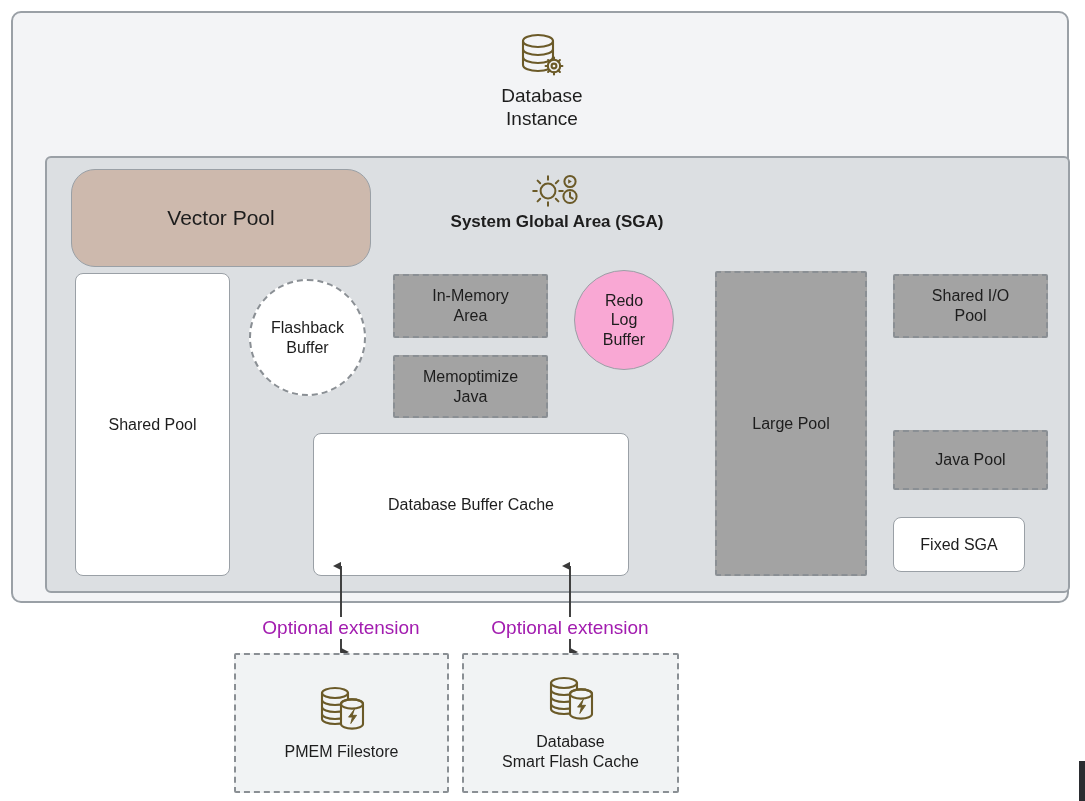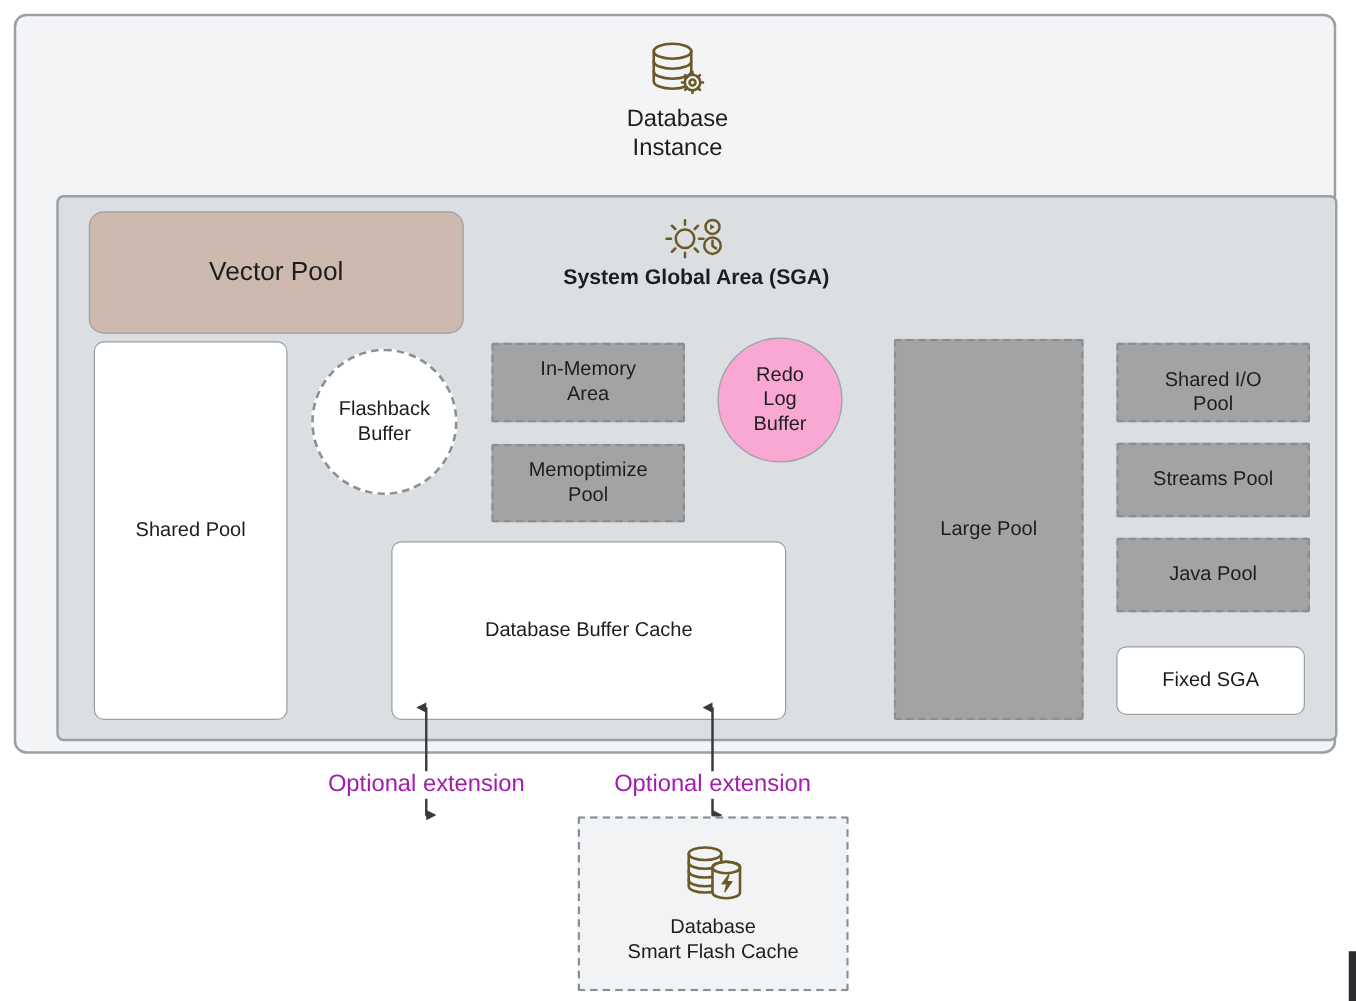--- a/index.html
+++ b/index.html
@@ -97,21 +97,21 @@
     border-radius: 8px;
   }
   .blk.dashed {
     background: #a3a3a3;
     border: 2px dashed #8a8f94;
     border-radius: 2px;
   }
   .blk.tan {
     background: #cdb9ad;
     border: 1.6px solid #9aa0a6;
-    border-radius: 12px;
+    border-radius: 24px;
     font-size: 21px;
   }
   .blk.circle-solid {
     background: #f9a8d4;
     border: 1.6px solid #9aa0a6;
     border-radius: 50%;
   }
   .blk.circle-dashed {
     background: #ffffff;
     border: 2px dashed #8a8f94;
@@ -221,51 +221,48 @@
 Buffer</span>
       </div>
 
       <div class="blk dashed" style="left:346px; top:116px; width:155px; height:64px;">
         <span>In-Memory
 Area</span>
       </div>
 
       <div class="blk dashed" style="left:346px; top:197px; width:155px; height:63px;">
         <span>Memoptimize
-Pool</span>
+Java</span>
       </div>
 
       <div class="blk circle-solid" style="left:527px; top:112px; width:100px; height:100px;">
         <span>Redo
 Log
 Buffer</span>
       </div>
 
       <div class="blk solid" style="left:266px; top:275px; width:316px; height:143px;">
         <span>Database Buffer Cache</span>
       </div>
 
       <div class="blk dashed" style="left:668px; top:113px; width:152px; height:305px;">
         <span>Large Pool</span>
       </div>
 
-      <div class="blk dashed" style="left:846px; top:116px; width:155px; height:64px;align-items:flex-end;">
+      <div class="blk dashed" style="left:846px; top:116px; width:155px; height:64px;">
         <span>Shared I/O
 Pool</span>
       </div>
 
-      <div class="blk dashed" style="left:846px; top:196px; width:155px; height:60px;">
-        <span>Streams Pool</span>
-      </div>
 
       <div class="blk dashed" style="left:846px; top:272px; width:155px; height:60px;">
         <span>Java Pool</span>
       </div>
 
-      <div class="blk solid" style="left:846px; top:359px; width:151px; height:55px;">
+      <div class="blk solid" style="left:846px; top:359px; width:132px; height:55px;">
         <span>Fixed SGA</span>
       </div>
 
     </div>
   </div>
 
   <svg class="connector" style="left:0; top:0;" width="1085" height="801">
     <defs>
       <marker id="arrowUp" markerWidth="9" markerHeight="9" refX="4.5" refY="8" orient="auto" markerUnits="userSpaceOnUse">
         <path d="M4.5 0 L8.6 8 L0.4 8 Z" fill="#3a3a3a"></path>
@@ -279,20 +276,36 @@
     <line x1="341" y1="566" x2="341" y2="652" stroke="#3a3a3a" stroke-width="1.6" marker-end="url(#arrowDown)"></line>
 
     <line x1="570" y1="653" x2="570" y2="566" stroke="#3a3a3a" stroke-width="1.6" marker-end="url(#arrowUp)"></line>
     <line x1="570" y1="566" x2="570" y2="652" stroke="#3a3a3a" stroke-width="1.6" marker-end="url(#arrowDown)"></line>
   </svg>
 
   <div class="conn-caption" style="left:341px; top:617px;">Optional extension</div>
 
   <div class="conn-caption" style="left:570px; top:617px;">Optional extension</div>
 
+  <div class="ext-box" style="left:234px; top:653px; width:215px; height:140px;">
+    <span>
+      <svg class="icon-svg" width="54" height="50" viewBox="0 0 54 50" fill="none" stroke="#6b5a28" stroke-width="2.1" stroke-linecap="round" stroke-linejoin="round">
+        <ellipse cx="20" cy="9" rx="13" ry="5"></ellipse>
+        <path d="M7 9 v26 a13 5 0 0 0 26 0 v-26"></path>
+        <path d="M7 16 a13 5 0 0 0 26 0"></path>
+        <path d="M7 23 a13 5 0 0 0 26 0"></path>
+        <path d="M7 30 a13 5 0 0 0 26 0"></path>
+        <ellipse cx="37" cy="20" rx="11" ry="4.6" fill="#f1f3f4"></ellipse>
+        <path d="M26 20 v20 a11 4.6 0 0 0 22 0 v-20" fill="#f1f3f4"></path>
+        <ellipse cx="37" cy="20" rx="11" ry="4.6"></ellipse>
+        <path d="M39.2 25.5 l-5.6 7.6 h3.8 l-1.6 6.4 5.8 -8.2 h-4.0 z" fill="#6b5a28" stroke="#6b5a28" stroke-width="0.9"></path>
+      </svg>
+    </span>
+    <div class="ext-label">PMEM Filestore</div>
+  </div>
 
   <div class="ext-box" style="left:462px; top:653px; width:217px; height:140px;">
     <span>
       <svg class="icon-svg" width="54" height="50" viewBox="0 0 54 50" fill="none" stroke="#6b5a28" stroke-width="2.1" stroke-linecap="round" stroke-linejoin="round">
         <ellipse cx="20" cy="9" rx="13" ry="5"></ellipse>
         <path d="M7 9 v26 a13 5 0 0 0 26 0 v-26"></path>
         <path d="M7 16 a13 5 0 0 0 26 0"></path>
         <path d="M7 23 a13 5 0 0 0 26 0"></path>
         <path d="M7 30 a13 5 0 0 0 26 0"></path>
         <ellipse cx="37" cy="20" rx="11" ry="4.6" fill="#f1f3f4"></ellipse>

